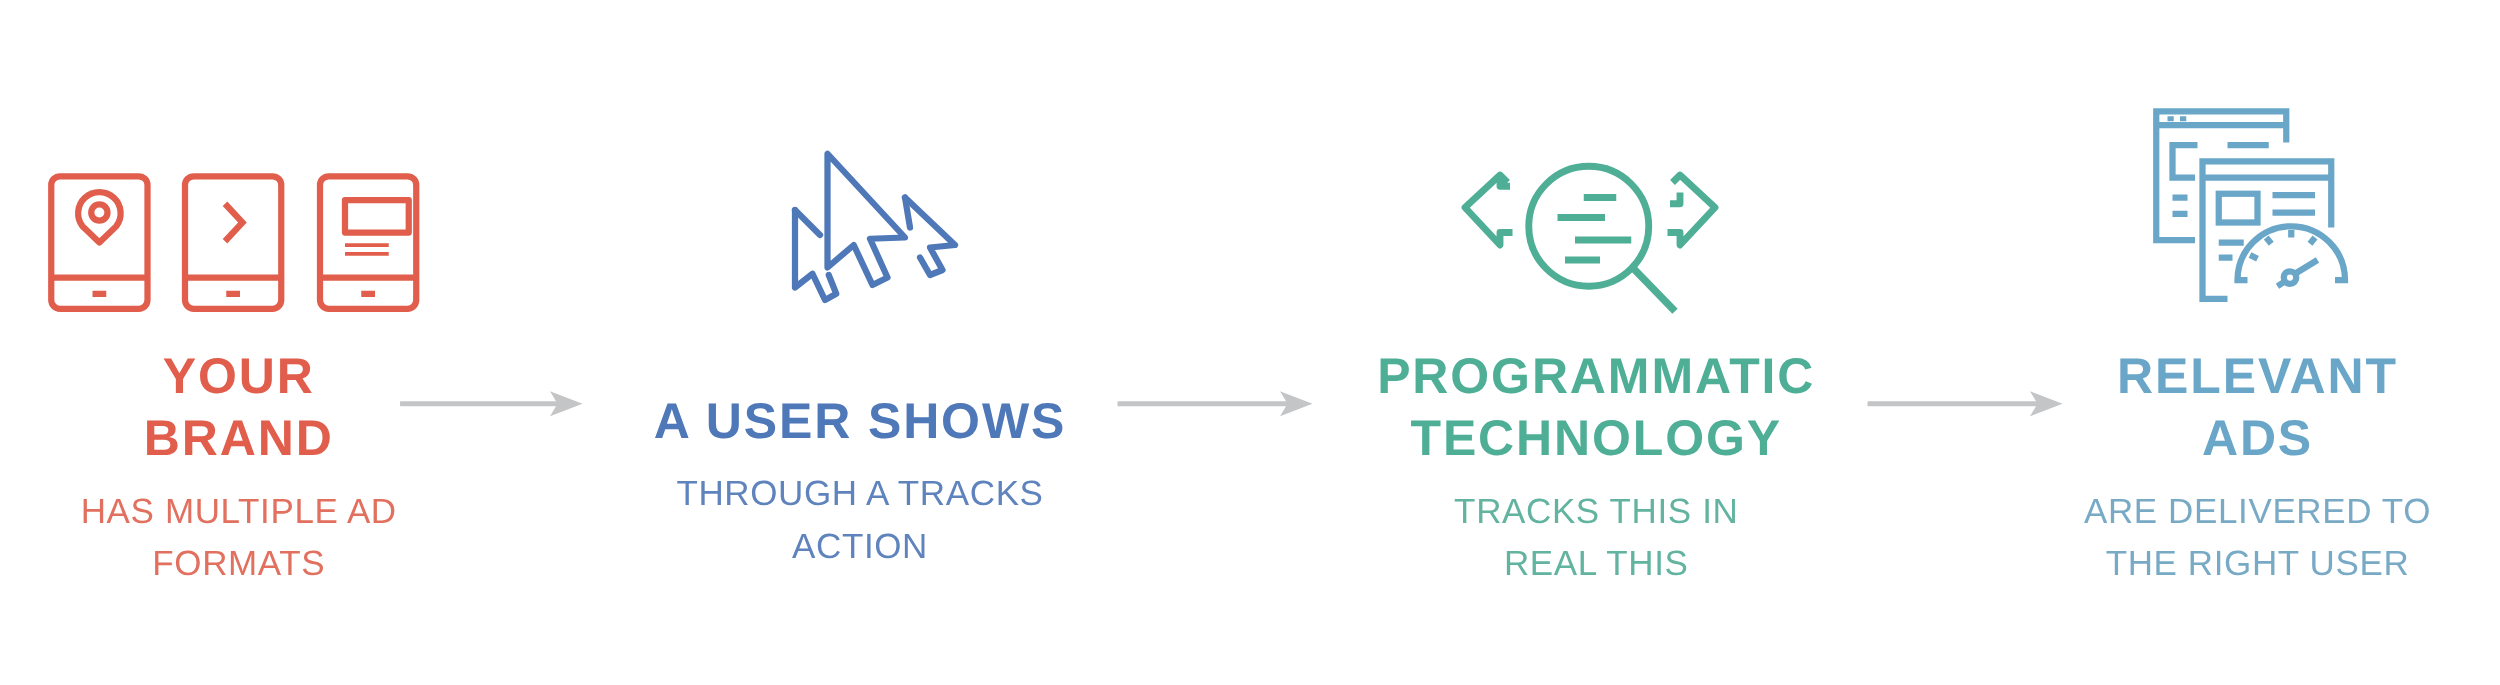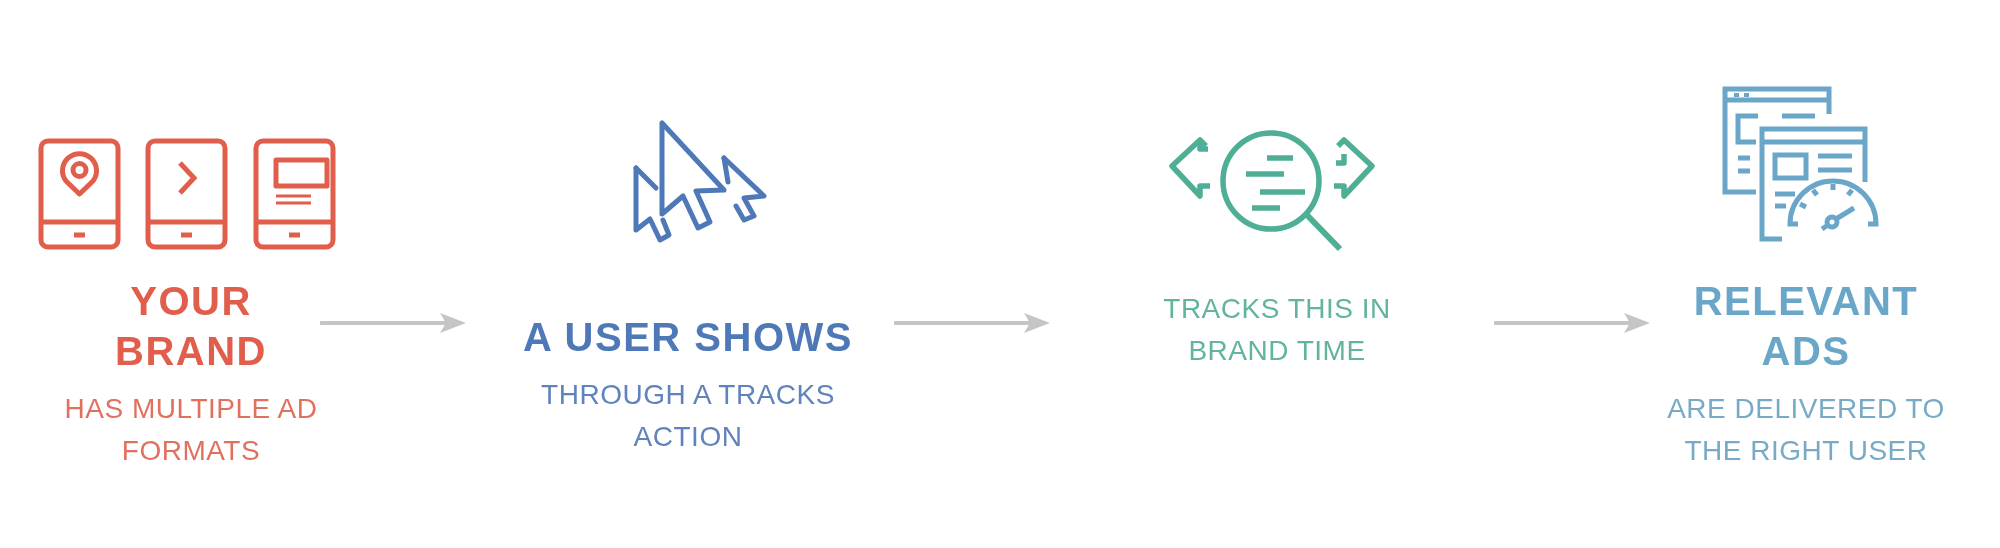--- a/index.html
+++ b/index.html
@@ -118,23 +118,27 @@
   <h2 class="title" style="color:#4E78B8;margin-top:36px;">
     <span>A USER SHOWS</span>
   </h2>
   <p class="subtitle" style="color:#5F83BC;">
     <span>THROUGH A TRACKS</span>
     <span>ACTION</span>
   </p>
 </div>
 
 <div class="step-text" style="left:1057px; top:276px;">
+  <h2 class="title" style="color:#4FAE96;">
+    <span>PROGRAMMATIC</span>
+    <span>TECHNOLOGY</span>
+  </h2>
   <p class="subtitle" style="color:#62B39F;">
     <span>TRACKS THIS IN</span>
-    <span>BRAND TIME</span>
+    <span>REAL THIS</span>
   </p>
 </div>
 
 <div class="step-text" style="left:1586px; top:276px;">
   <h2 class="title" style="color:#6AA6C8;">
     <span>RELEVANT</span>
     <span>ADS</span>
   </h2>
   <p class="subtitle" style="color:#78AAC6;">
     <span>ARE DELIVERED TO</span>

